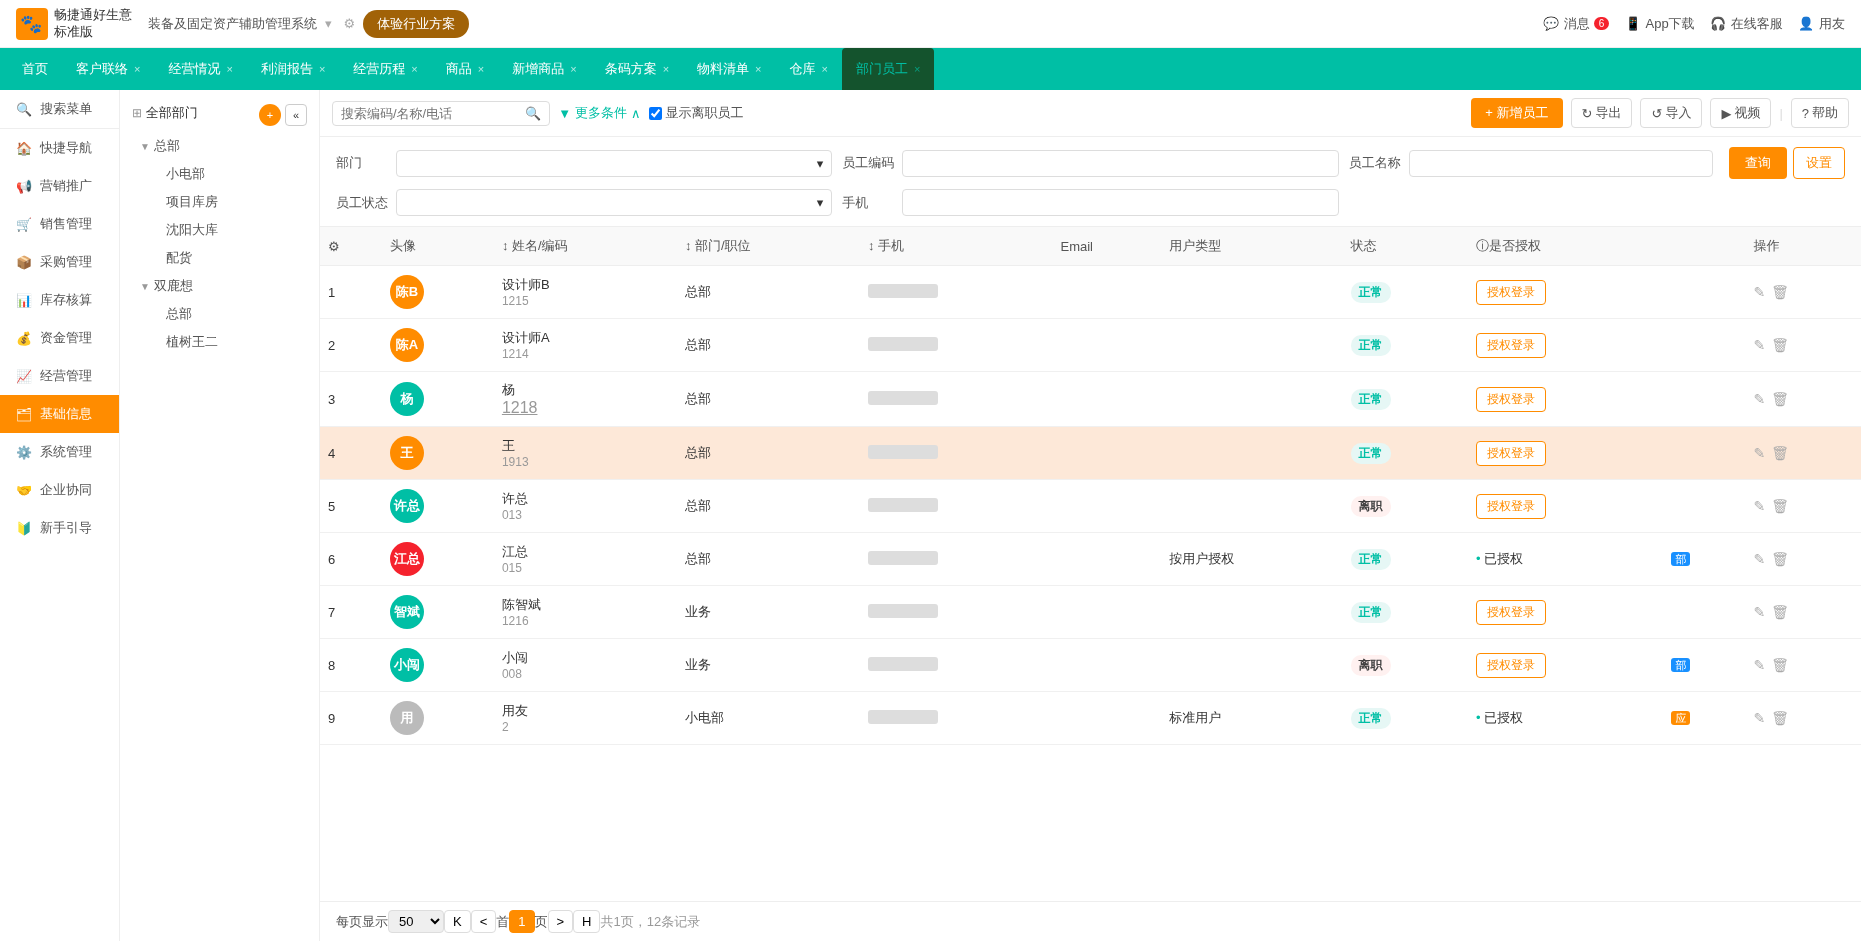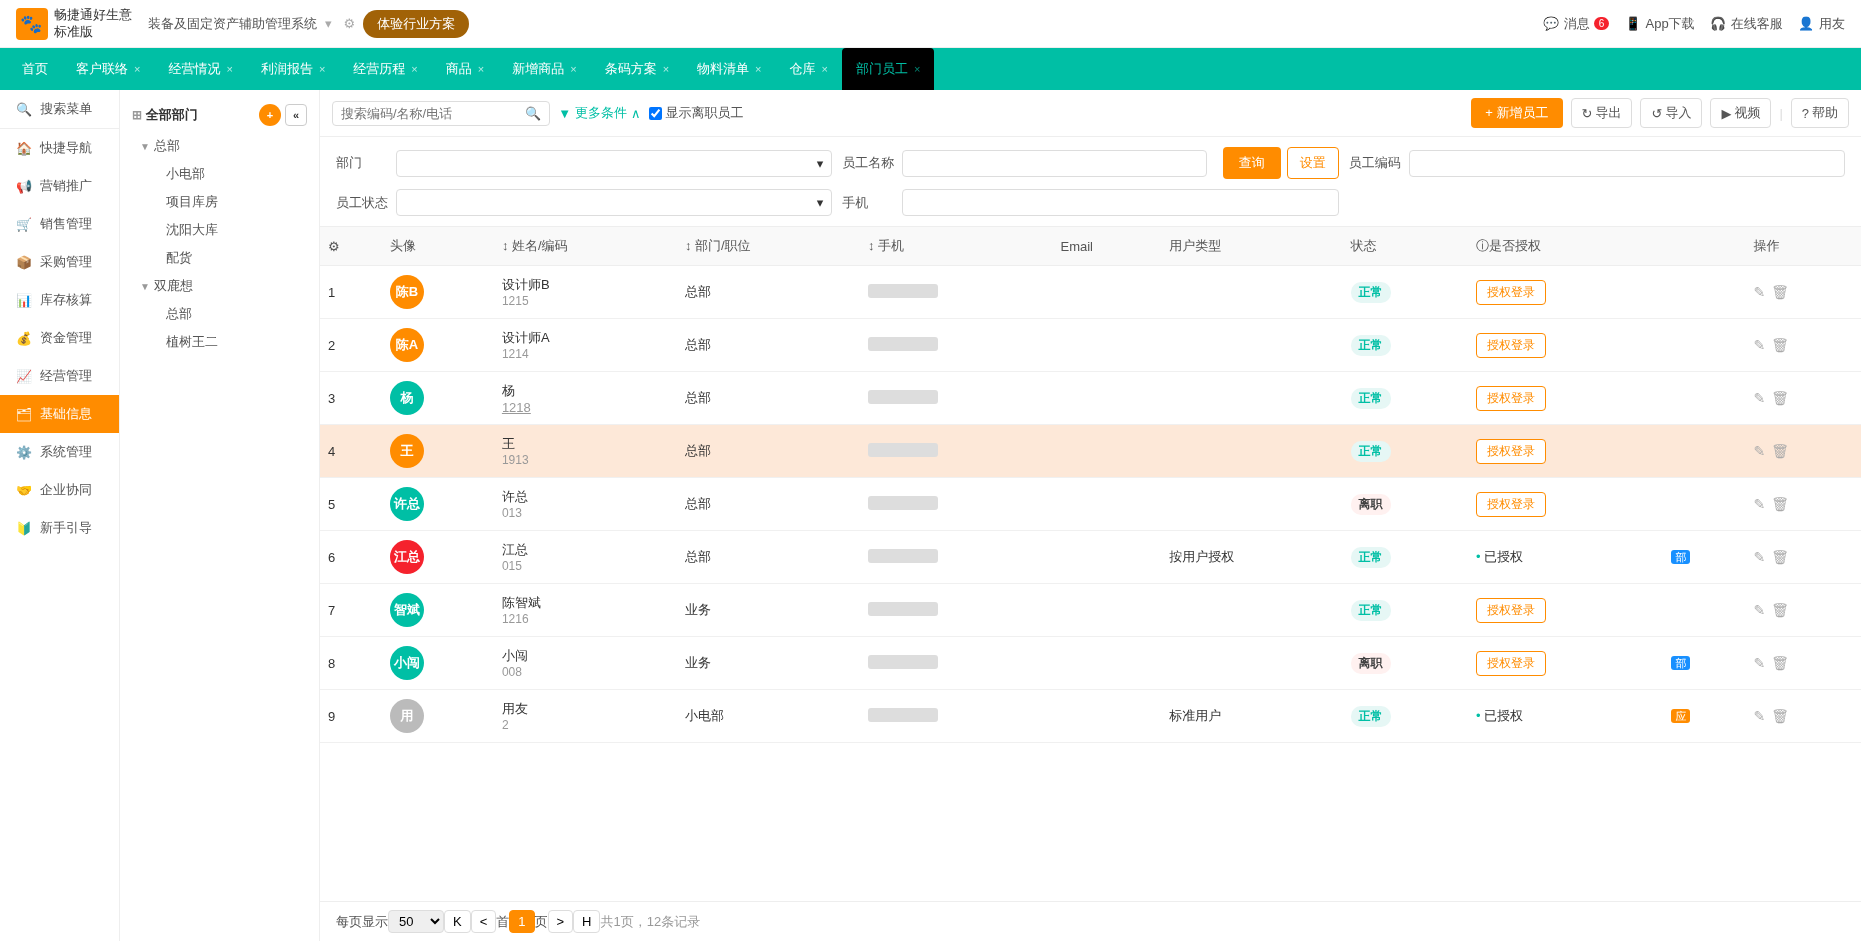--- a/index.html
+++ b/index.html
@@ -14,38 +14,38 @@
     .logo-text span { display: block; }
     .system-name { font-size: 13px; color: #555; margin-left: 8px; }
     .top-bar-right { display: flex; align-items: center; gap: 16px; font-size: 13px; color: #555; }
     .top-bar-right-item { display: flex; align-items: center; gap: 4px; cursor: pointer; }
     .badge { background: #f5222d; color: #fff; border-radius: 10px; font-size: 10px; padding: 1px 5px; }
     .try-btn { background: #a16207; color: #fff; border: none; border-radius: 16px; padding: 5px 14px; cursor: pointer; font-size: 13px; }
 
     
     .nav-tabs { background: #00bfa5; display: flex; align-items: center; height: 42px; padding: 0 8px; gap: 0; }
     .nav-tab { color: #fff; padding: 0 14px; height: 42px; display: flex; align-items: center; cursor: pointer; font-size: 13px; white-space: nowrap; border-radius: 0; position: relative; }
-    .nav-tab.active { background: #000000; color: #00bfa5; border-radius: 4px 4px 0 0; }
+    .nav-tab.active { background: #14532d; color: #00bfa5; border-radius: 4px 4px 0 0; }
     .nav-tab .close-x { margin-left: 6px; font-size: 11px; opacity: 0.7; }
 
     
     .main-layout { display: flex; height: calc(100vh - 90px); }
 
     
     .sidebar { width: 120px; background: #fff; border-right: 1px solid #eee; display: flex; flex-direction: column; }
     .sidebar-menu-item { display: flex; align-items: center; gap: 8px; padding: 10px 16px; cursor: pointer; color: #555; font-size: 13px; }
     .sidebar-menu-item.active { background: #ff8c00; color: #fff; border-radius: 0; }
     .sidebar-menu-item .menu-icon { width: 16px; height: 16px; display: flex; align-items: center; justify-content: center; }
 
     
     .content-area { flex: 1; display: flex; overflow: hidden; }
 
     
     .dept-panel { width: 200px; background: #fff; border-right: 1px solid #eee; padding: 8px 0; overflow-y: auto; }
-    .dept-panel-header { display: flex; align-items: center; justify-content: space-between; padding: 6px 12px; font-weight: bold; color: #333; font-size: 13px; }
+    .dept-panel-header { display: flex; justify-content: space-between; padding: 6px 12px; font-weight: normal; color: #333; font-size: 13px; }
     .dept-header-icons { display: flex; gap: 4px; }
     .dept-icon-btn { width: 22px; height: 22px; border-radius: 50%; background: #ff8c00; color: #fff; display: flex; align-items: center; justify-content: center; font-size: 11px; cursor: pointer; }
     .dept-collapse-btn { width: 22px; height: 22px; border-radius: 4px; border: 1px solid #ccc; display: flex; align-items: center; justify-content: center; font-size: 11px; cursor: pointer; }
     .dept-tree-item { padding: 5px 12px 5px 20px; cursor: pointer; color: #555; font-size: 13px; display: flex; align-items: center; gap: 4px; }
     .dept-tree-item.indent1 { padding-left: 28px; }
     .dept-tree-item .arrow { font-size: 10px; color: #999; }
 
     
     .main-content { flex: 1; display: flex; flex-direction: column; overflow: hidden; justify-content: space-between; }
 
@@ -295,30 +295,30 @@
 
       <div class="adv-filter">
         <div class="filter-row">
           <span class="filter-label">部门</span>
           <div class="filter-select">
             <span></span>
             <span>▾</span>
           </div>
         </div>
         <div class="filter-row">
+          <span class="filter-label">员工编码</span>
+          <input class="filter-input" type="text" style="">
+        </div>
+        <div class="filter-row">
           <span class="filter-label">员工名称</span>
           <input class="filter-input" type="text" style="">
           <div class="filter-actions" style="margin-left:8px;">
             <button class="btn-search">查询</button>
             <button class="btn-set">设置</button>
           </div>
-        </div>
-        <div class="filter-row">
-          <span class="filter-label">员工编码</span>
-          <input class="filter-input" type="text" style="">
         </div>
         <div class="filter-row">
           <span class="filter-label">员工状态</span>
           <div class="filter-select">
             <span></span>
             <span>▾</span>
           </div>
         </div>
         <div class="filter-row">
           <span class="filter-label">手机</span>
@@ -390,21 +390,21 @@
   </div>
                 </td>
               </tr>
               <tr>
                 <td>3</td>
                 <td>
                   <div class="avatar teal">杨</div>
                 </td>
                 <td>
                   <div>杨</div>
-                  <div style="color:#999;font-size:13px;text-decoration:underline;">1218</div>
+                  <div style="color:#999;font-size:16px;text-decoration:underline;">1218</div>
                 </td>
                 <td><span>总部</span></td>
                 <td><span class="phone-blur"></span></td>
                 <td></td>
                 <td></td>
                 <td><span class="status-badge status-normal">正常</span></td>
                 <td><button class="btn-auth">授权登录</button></td>
                 <td></td>
                 <td>
                   <div class="action-btns">

